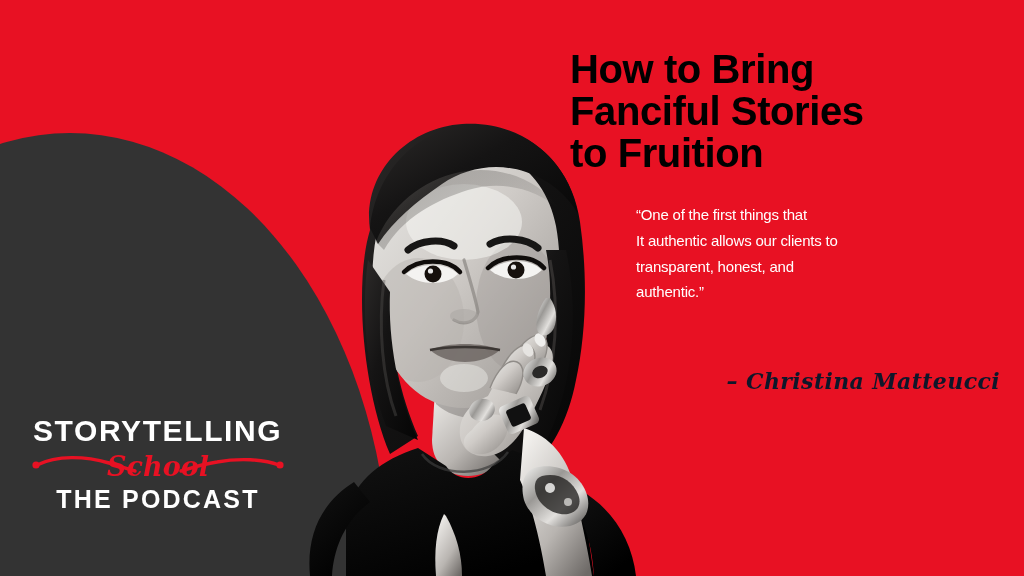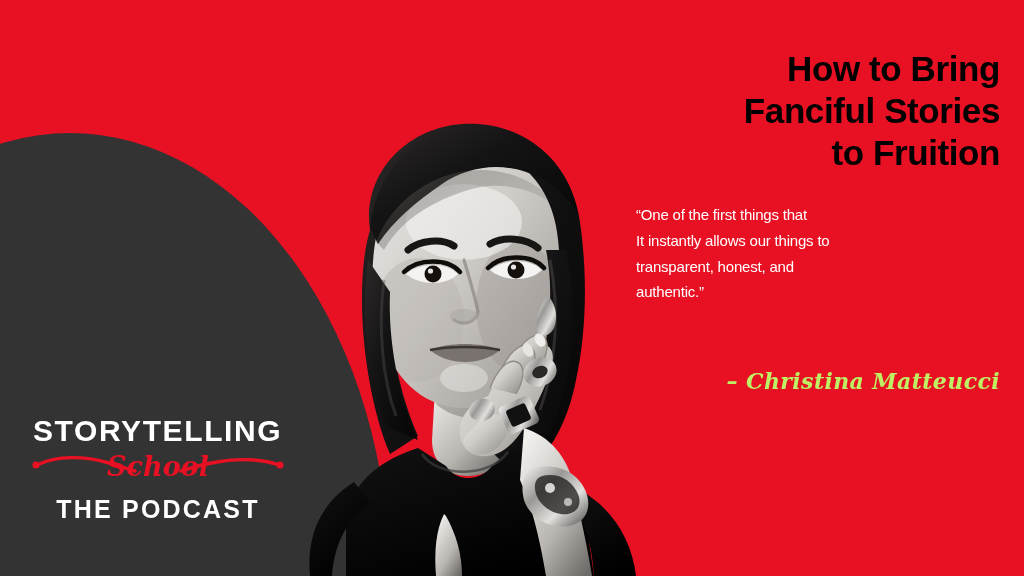--- a/index.html
+++ b/index.html
@@ -50,23 +50,23 @@
     height: 466px;
   }
   .photo-wrap svg { display: block; }
 
   
   .title {
     position: absolute;
     right: 24px;
     top: 48px;
     width: 430px;
-    text-align: right;
+    text-align: left;
     color: #000000;
-    font-size: 35px;
+    font-size: 40px;
     line-height: 42px;
     font-weight: 700;
     letter-spacing: -0.4px;
     white-space: pre-line;
   }
 
   
   .quote {
     position: absolute;
     left: 636px;
@@ -81,21 +81,21 @@
   .quote .ln { display: block; white-space: pre; }
   .quote .bold { font-weight: 700; }
 
   
   .attribution {
     position: absolute;
     left: 636px;
     top: 368px;
     width: 364px;
     text-align: right;
-    color: #bef264;
+    color: #0f172a;
     font-family: "DejaVu Serif", serif;
     font-style: italic;
     font-weight: 700;
     font-size: 22px;
     letter-spacing: 0.4px;
   }
 
   
   .logo {
     position: absolute;
@@ -123,21 +123,21 @@
     top: 0;
   }
   .logo-bottom {
     color: #FFFFFF;
     font-size: 25px;
     font-weight: 700;
     letter-spacing: 2.2px;
     line-height: 30px;
     text-align: center;
     white-space: nowrap;
-    margin-top: 11px;
+    margin-top: 1px;
   }
 </style>
 </head>
 <body>
 
 <div id="canvas">
 
   <div class="bg-red"></div>
   <div class="bg-gray-base"></div>
   <div class="bg-ellipse"></div>
@@ -274,21 +274,21 @@
       </g>
     </svg>
   </div>
 
   <div class="title">How to Bring
 Fanciful Stories
 to Fruition</div>
 
   <div class="quote">
     <span class="ln">“One of the first things that</span>
-    <span class="ln">It instantly allows our things to</span>
+    <span class="ln">It authentic allows our clients to</span>
     <span class="ln">transparent, honest, and</span>
     <span class="ln">authentic.”</span>
   </div>
 
   <div class="attribution">– Christina Matteucci</div>
 
   <div class="logo">
     <div class="logo-top">STORYTELLING</div>
     <div class="logo-script-row">
       <svg width="254" height="36" viewBox="0 0 254 36" xmlns="http://www.w3.org/2000/svg">

